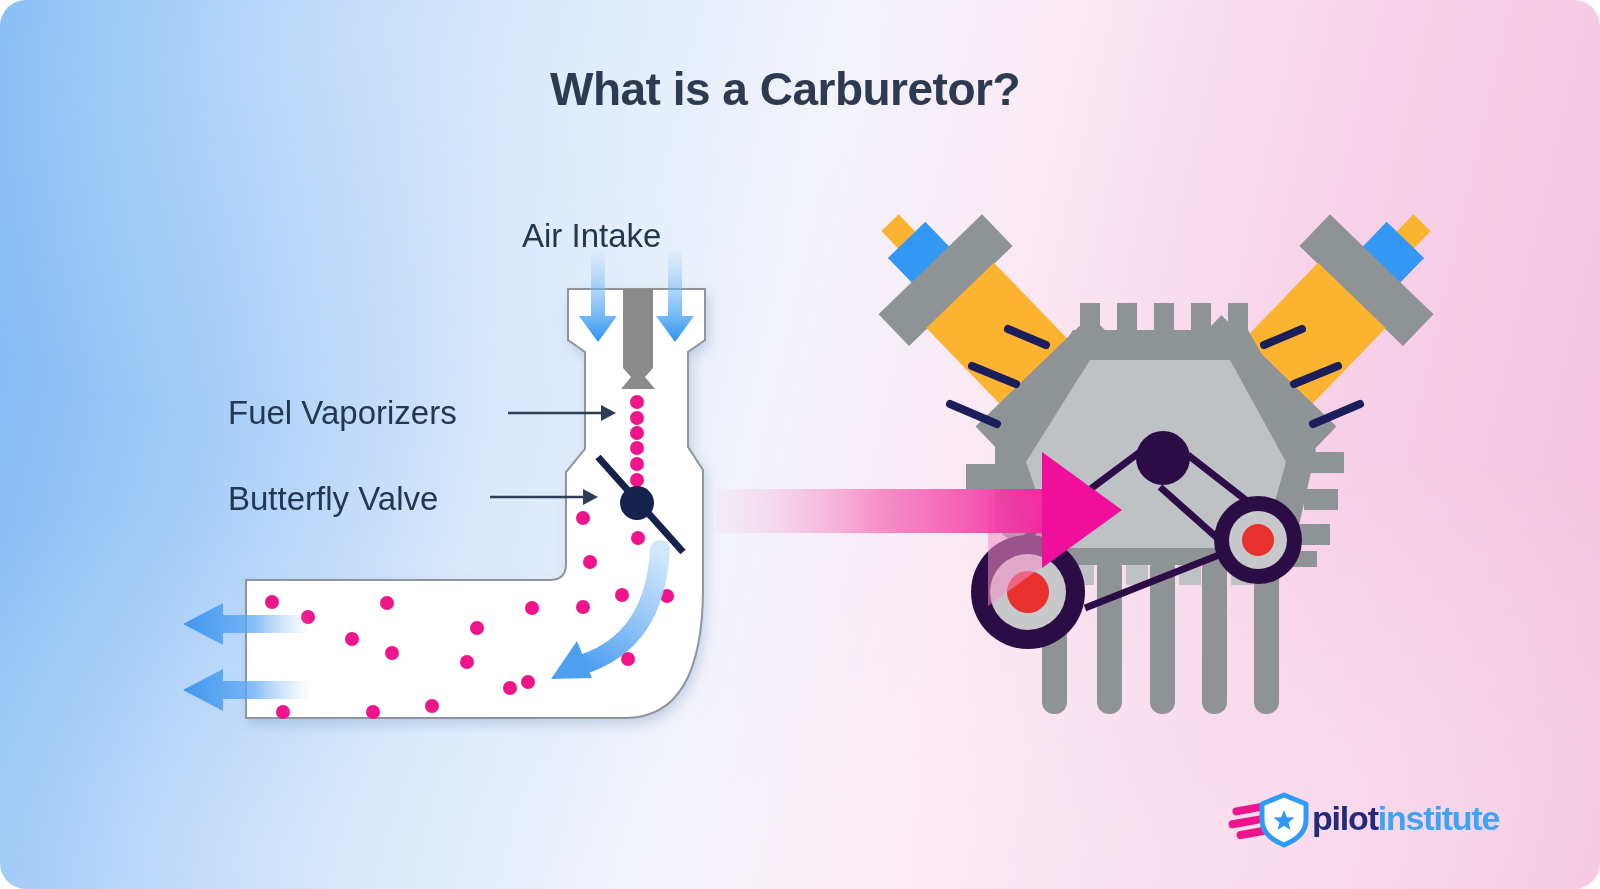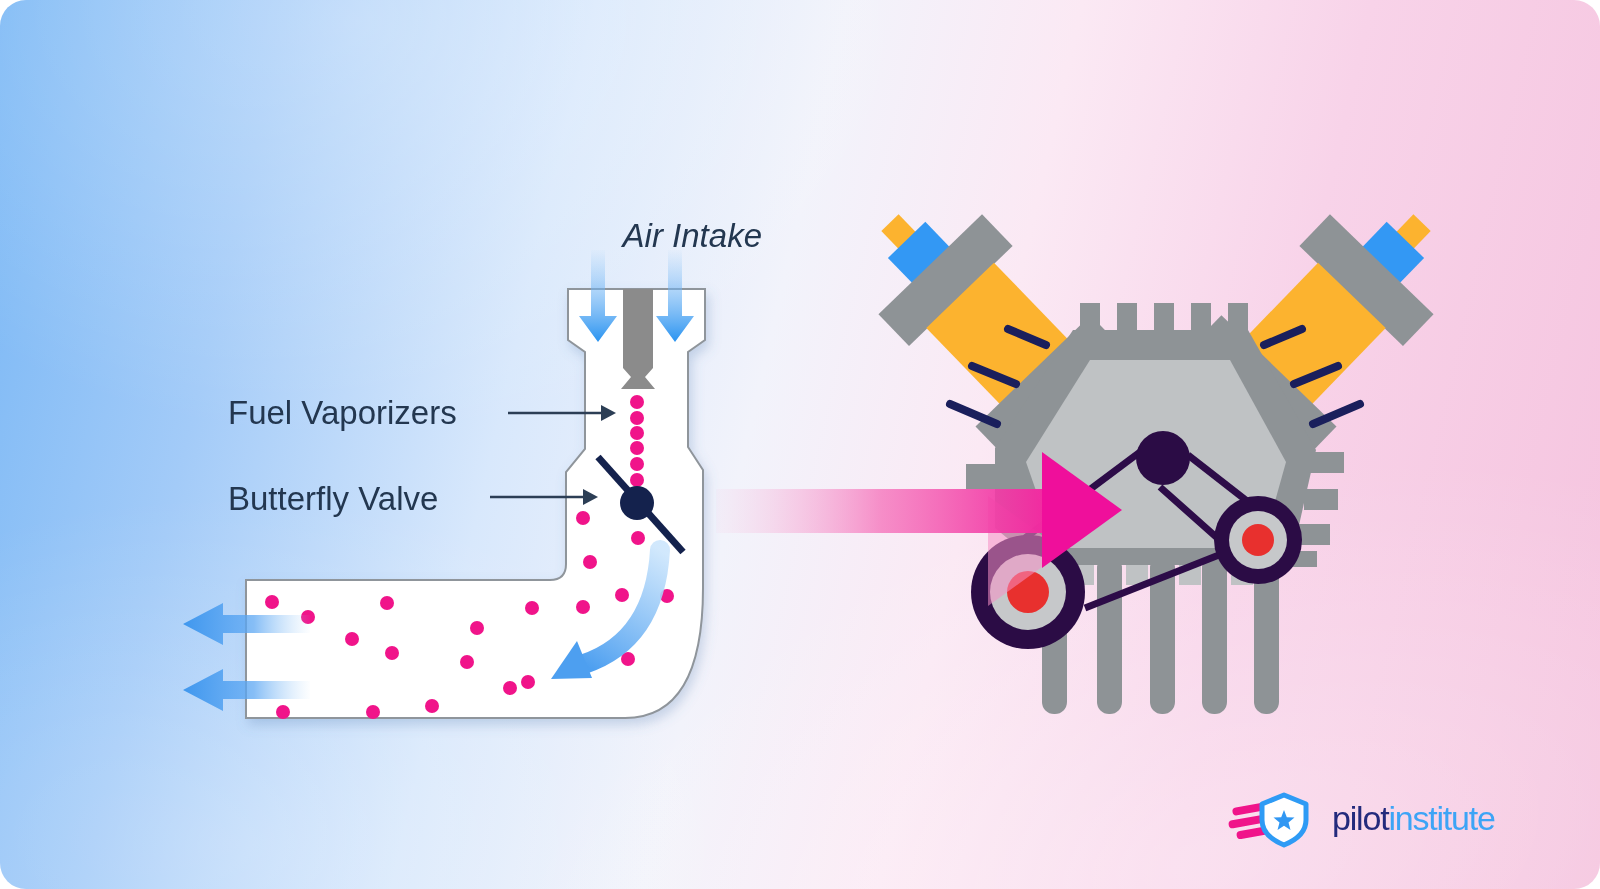--- a/index.html
+++ b/index.html
@@ -23,27 +23,27 @@
   .title{
     position:absolute;top:62px;left:0;right:30px;
     text-align:center;
     font-size:46px;font-weight:bold;letter-spacing:-0.5px;
     color:#2c3a52;
   }
   .lbl{
     position:absolute;
     font-size:33px;color:#233750;line-height:40px;white-space:nowrap;
   }
-  .lbl-air{left:522px;top:216px;width:240px;text-align:right;font-style:italic;}
+  .lbl-air{left:522px;top:216px;width:240px;text-align:left;}
   .lbl-fv{left:228px;top:393px;}
   .lbl-bv{left:228px;top:479px;}
   .diagram-svg{position:absolute;left:0;top:0;}
   .logo-text{
     position:absolute;left:1312px;top:800px;line-height:36px;
-    font-size:34px;font-weight:normal;letter-spacing:-1.2px;white-space:nowrap;margin-left:20px;
+    font-size:34px;font-weight:bold;letter-spacing:-1.2px;white-space:nowrap;
   }
   .logo-text .p1{color:#232a7c;}
   .logo-text .p2{color:#3da4f6;}
 </style>
 </head>
 <body>
 
 <div class="canvas">
   <div class="wave w1"></div>
   <div class="wave w2"></div>
@@ -229,20 +229,21 @@
       <g transform="rotate(-10 1262 818)" fill="#f0148a">
         <rect x="1234" y="803" width="32" height="8" rx="4"></rect>
         <rect x="1228" y="815" width="40" height="8" rx="4"></rect>
         <rect x="1234" y="827" width="32" height="8" rx="4"></rect>
       </g>
       <path d="M1284,795 L1306,804 L1306,820 Q1306,836 1284,845 Q1262,836 1262,820 L1262,804 Z" fill="#ffffff" stroke="#2e9bf5" stroke-width="5" stroke-linejoin="round"></path>
       <polygon points="1284,810 1286.8,817.2 1294.5,817.6 1288.5,822.5 1290.5,829.9 1284,825.7 1277.5,829.9 1279.5,822.5 1273.5,817.6 1281.2,817.2" fill="#3097f3"></polygon>
     </g>
   </svg>
 
+  <div class="title">What is a Carburetor?</div>
   <div class="lbl lbl-air">Air Intake</div>
   <div class="lbl lbl-bv">Butterfly Valve</div>
   <div class="lbl lbl-fv">Fuel Vaporizers</div>
 
   <div class="logo-text">
     <span class="p1">pilot</span><span class="p2">institute</span>
   </div>
 </div>
 
 </body></html>

